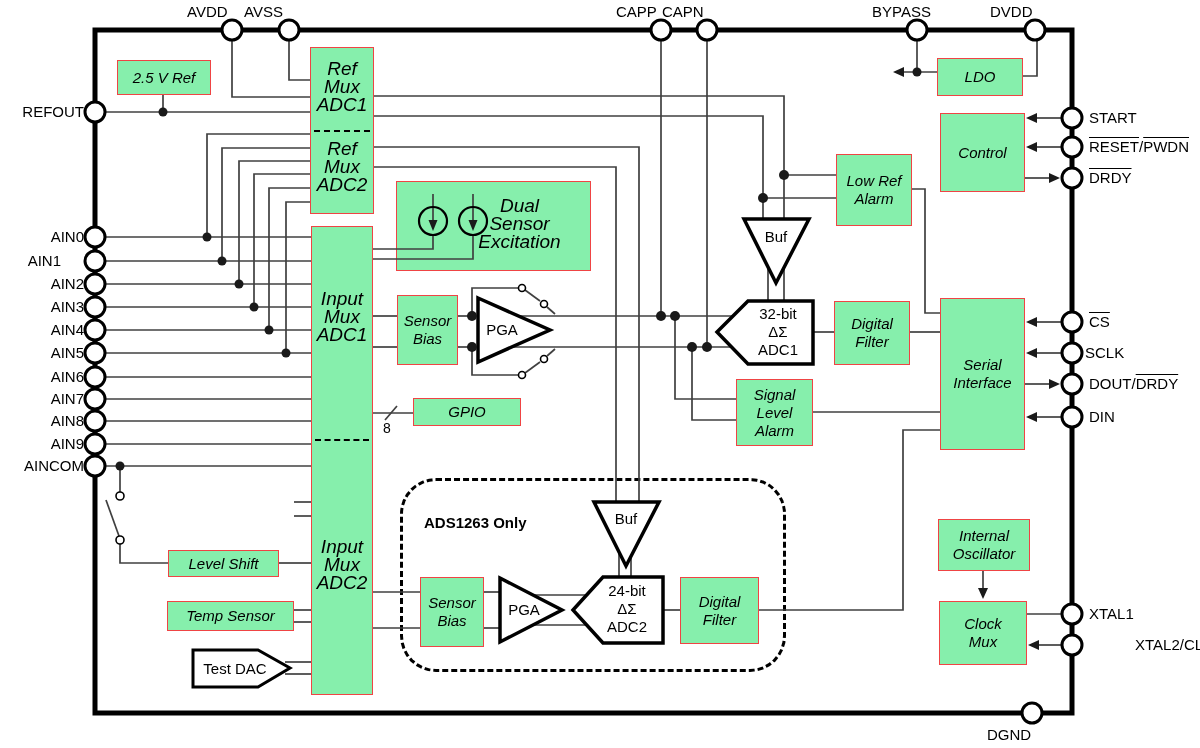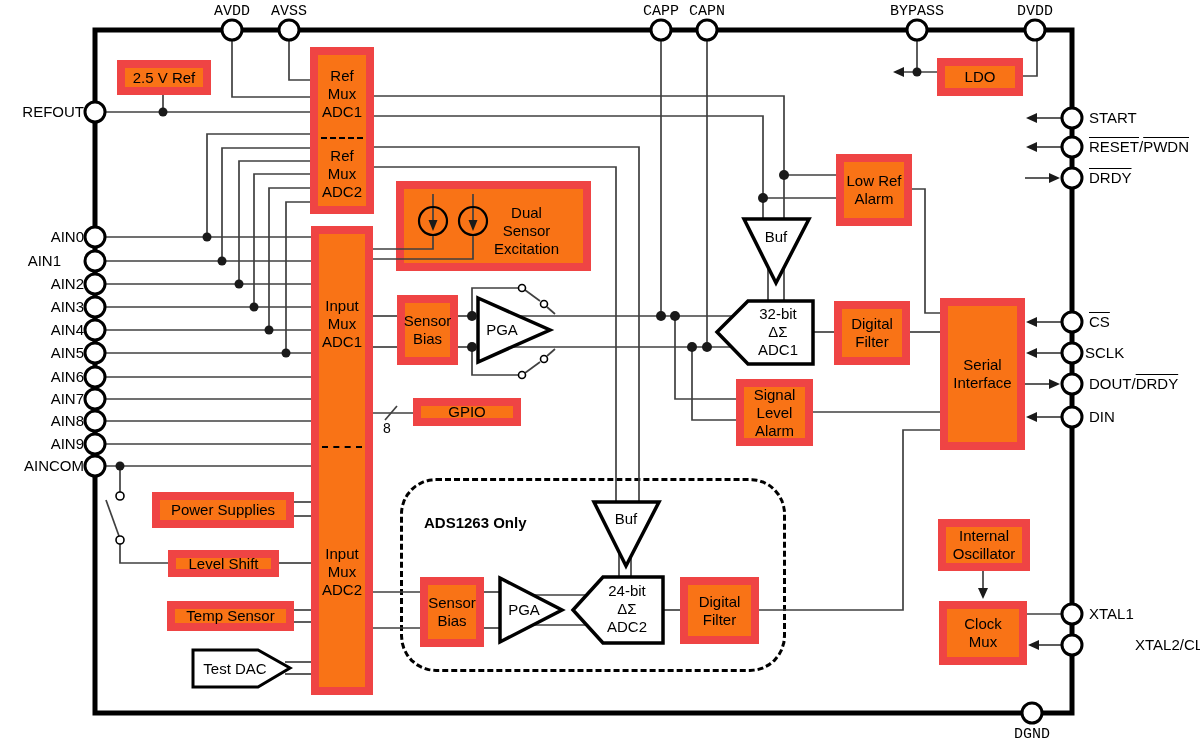--- a/index.html
+++ b/index.html
@@ -1,29 +1,29 @@
 <!DOCTYPE html>
 <html><head>
 <meta charset="utf-8">
 <style>
   html,body{margin:0;padding:0;background:#fff;}
   .canvas{position:relative;width:1200px;height:748px;background:#fff;overflow:hidden;
           font-family:"Liberation Sans",sans-serif;color:#000;}
-  .box{position:absolute;border:8px solid #ef4444;background:#f97316;box-sizing:border-box;
+  .box{position:absolute;border:1px solid #ef4444;background:#86efac;box-sizing:border-box;
        display:flex;align-items:center;justify-content:center;text-align:center;
-       font-size:15px;line-height:18px;white-space:pre-line;z-index:1;}
+       font-size:15px;line-height:18px;white-space:pre-line;z-index:1;font-style:italic;}
   .box.plain{display:block;}
   .btxt{position:absolute;left:0;width:100%;text-align:center;white-space:pre-line;
-        font-size:15px;line-height:18px;}
+        font-size:19px;line-height:18px;}
   .hdash{position:absolute;left:3px;right:3px;border-top:2px dashed #000;}
   .dashedbox{position:absolute;border:3px dashed #000;border-radius:36px;background:transparent;
              box-sizing:border-box;z-index:1;}
   .grouplabel{position:absolute;font-weight:bold;font-size:15px;}
   .lbl{position:absolute;font-size:15px;line-height:18px;z-index:3;white-space:pre-line;}
-  .lbl.ctr{text-align:center;font-family:Liberation Mono, monospace;}
+  .lbl.ctr{}
   .lbl.rt{text-align:right;}
   .shape-txt{position:absolute;font-size:15px;text-align:center;z-index:3;}
   .ov{text-decoration:overline;}
   svg.wires{position:absolute;left:0;top:0;z-index:2;}
 </style>
 </head>
 <body>
 
 <div class="canvas">
 
@@ -51,41 +51,41 @@
 ADC1</div>
     <div class="hdash" style="top:212px;"></div>
     <div class="btxt" style="top:311px;">Input
 Mux
 ADC2</div>
   </div>
 
   <div class="box" style="left:397px;top:295px;width:61px;height:70px;">Sensor
 Bias</div>
   <div class="box" style="left:413px;top:398px;width:108px;height:28px;">GPIO</div>
-  <div class="box" style="left:152px;top:492px;width:142px;height:36px;">Power Supplies</div>
   <div class="box" style="left:168px;top:550px;width:111px;height:27px;">Level Shift</div>
   <div class="box" style="left:167px;top:601px;width:127px;height:30px;">Temp Sensor</div>
 
   <div class="dashedbox" style="left:400px;top:478px;width:386px;height:194px;"></div>
   <div class="grouplabel" style="left:424px;top:476px;margin-top:38px;">ADS1263 Only</div>
 
   <div class="box" style="left:420px;top:577px;width:64px;height:70px;">Sensor
 Bias</div>
   <div class="box" style="left:680px;top:577px;width:79px;height:67px;">Digital
 Filter</div>
 
   <div class="box" style="left:834px;top:301px;width:76px;height:64px;">Digital
 Filter</div>
   <div class="box" style="left:836px;top:154px;width:76px;height:72px;">Low Ref
 Alarm</div>
   <div class="box" style="left:736px;top:379px;width:77px;height:67px;">Signal
 Level
 Alarm</div>
   <div class="box" style="left:940px;top:298px;width:85px;height:152px;">Serial
 Interface</div>
+  <div class="box" style="left:940px;top:113px;width:85px;height:79px;">Control</div>
   <div class="box" style="left:937px;top:58px;width:86px;height:38px;">LDO</div>
   <div class="box" style="left:938px;top:519px;width:92px;height:52px;">Internal
 Oscillator</div>
   <div class="box" style="left:939px;top:601px;width:88px;height:64px;">Clock
 Mux</div>
 
   <svg class="wires" width="1200" height="748" viewBox="0 0 1200 748">
 
     <rect x="95" y="30" width="977" height="683" fill="none" stroke="#000" stroke-width="5"></rect>
 

